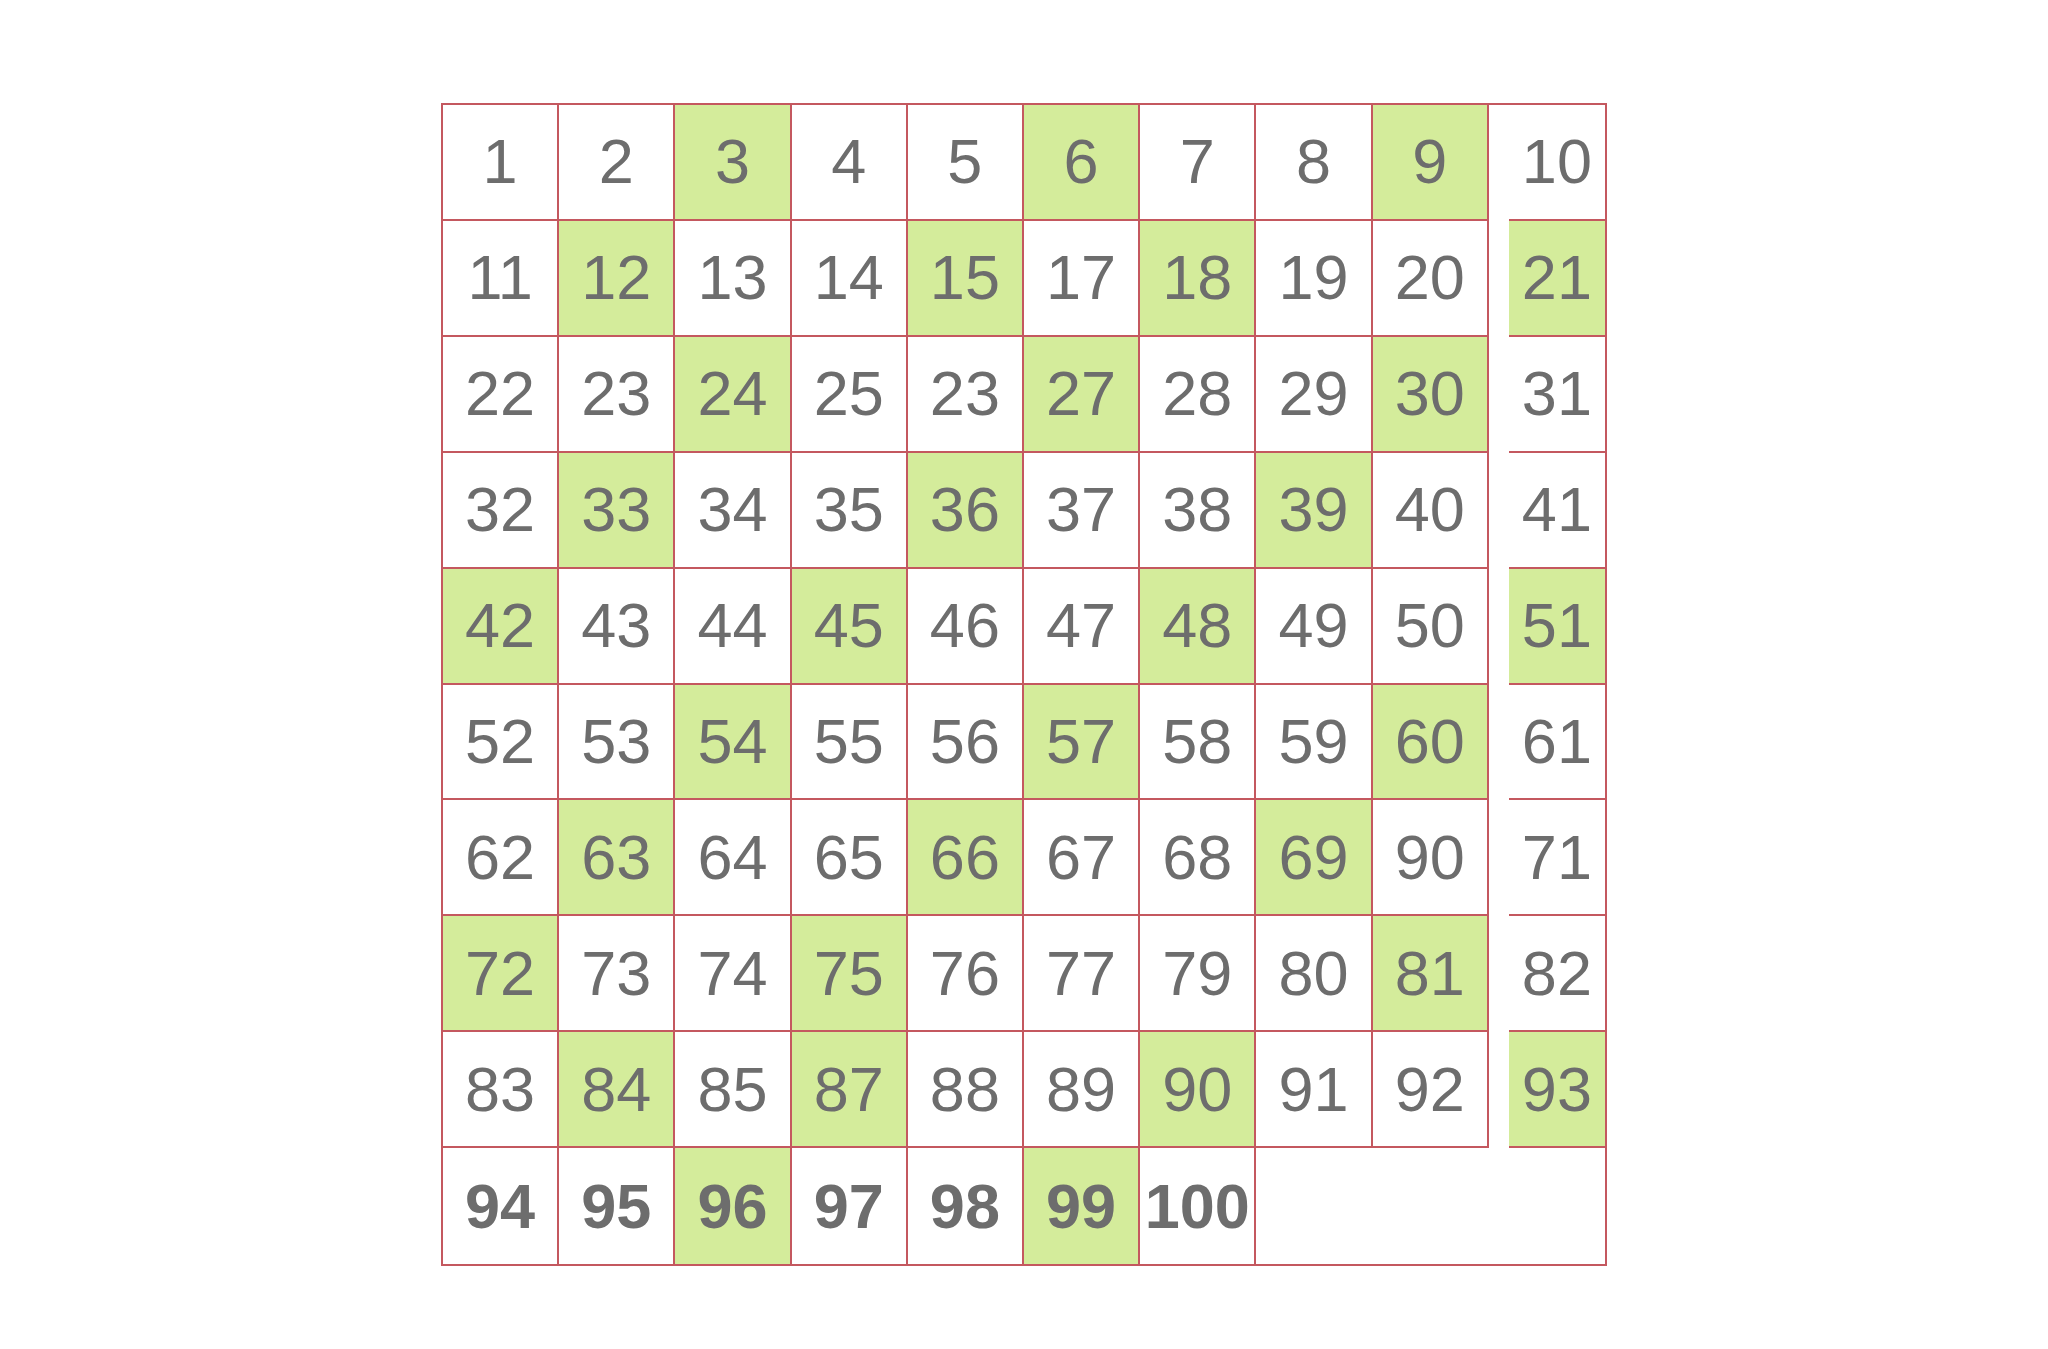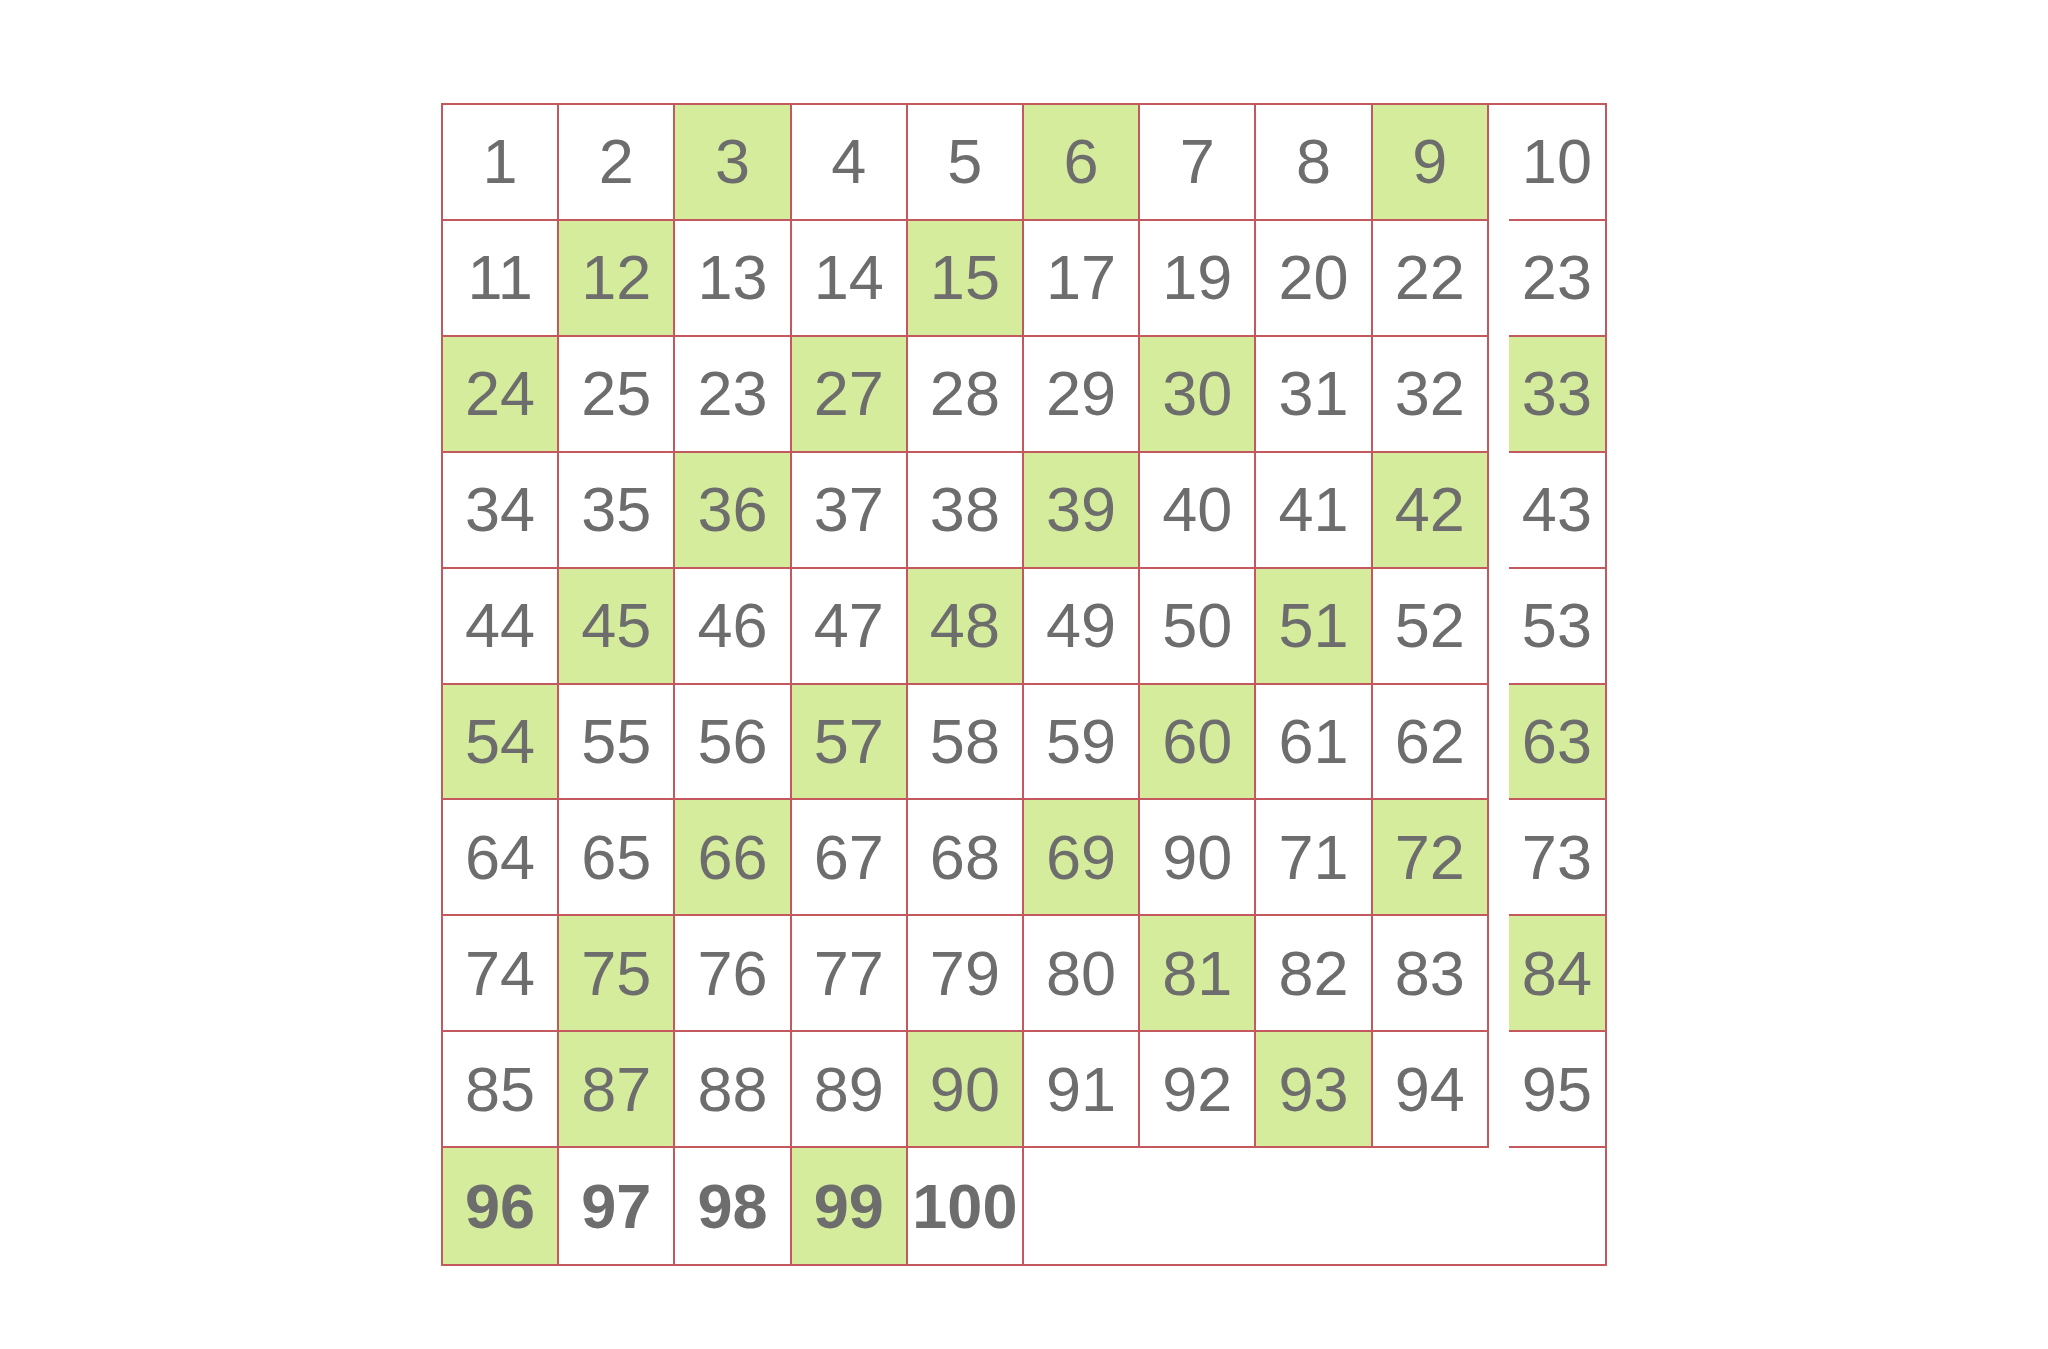--- a/index.html
+++ b/index.html
@@ -63,22 +63,24 @@
       <div class="cell">7</div>
       <div class="cell">8</div>
       <div class="cell hl">9</div>
       <div class="cell">10</div>
       <div class="cell">11</div>
       <div class="cell hl">12</div>
       <div class="cell">13</div>
       <div class="cell">14</div>
       <div class="cell hl">15</div>
       <div class="cell">17</div>
+      <div class="cell hl">18</div>
       <div class="cell">19</div>
       <div class="cell">20</div>
+      <div class="cell hl">21</div>
       <div class="cell">22</div>
       <div class="cell">23</div>
       <div class="cell hl">24</div>
       <div class="cell">25</div>
       <div class="cell">23</div>
       <div class="cell hl">27</div>
       <div class="cell">28</div>
       <div class="cell">29</div>
       <div class="cell hl">30</div>
       <div class="cell">31</div>

